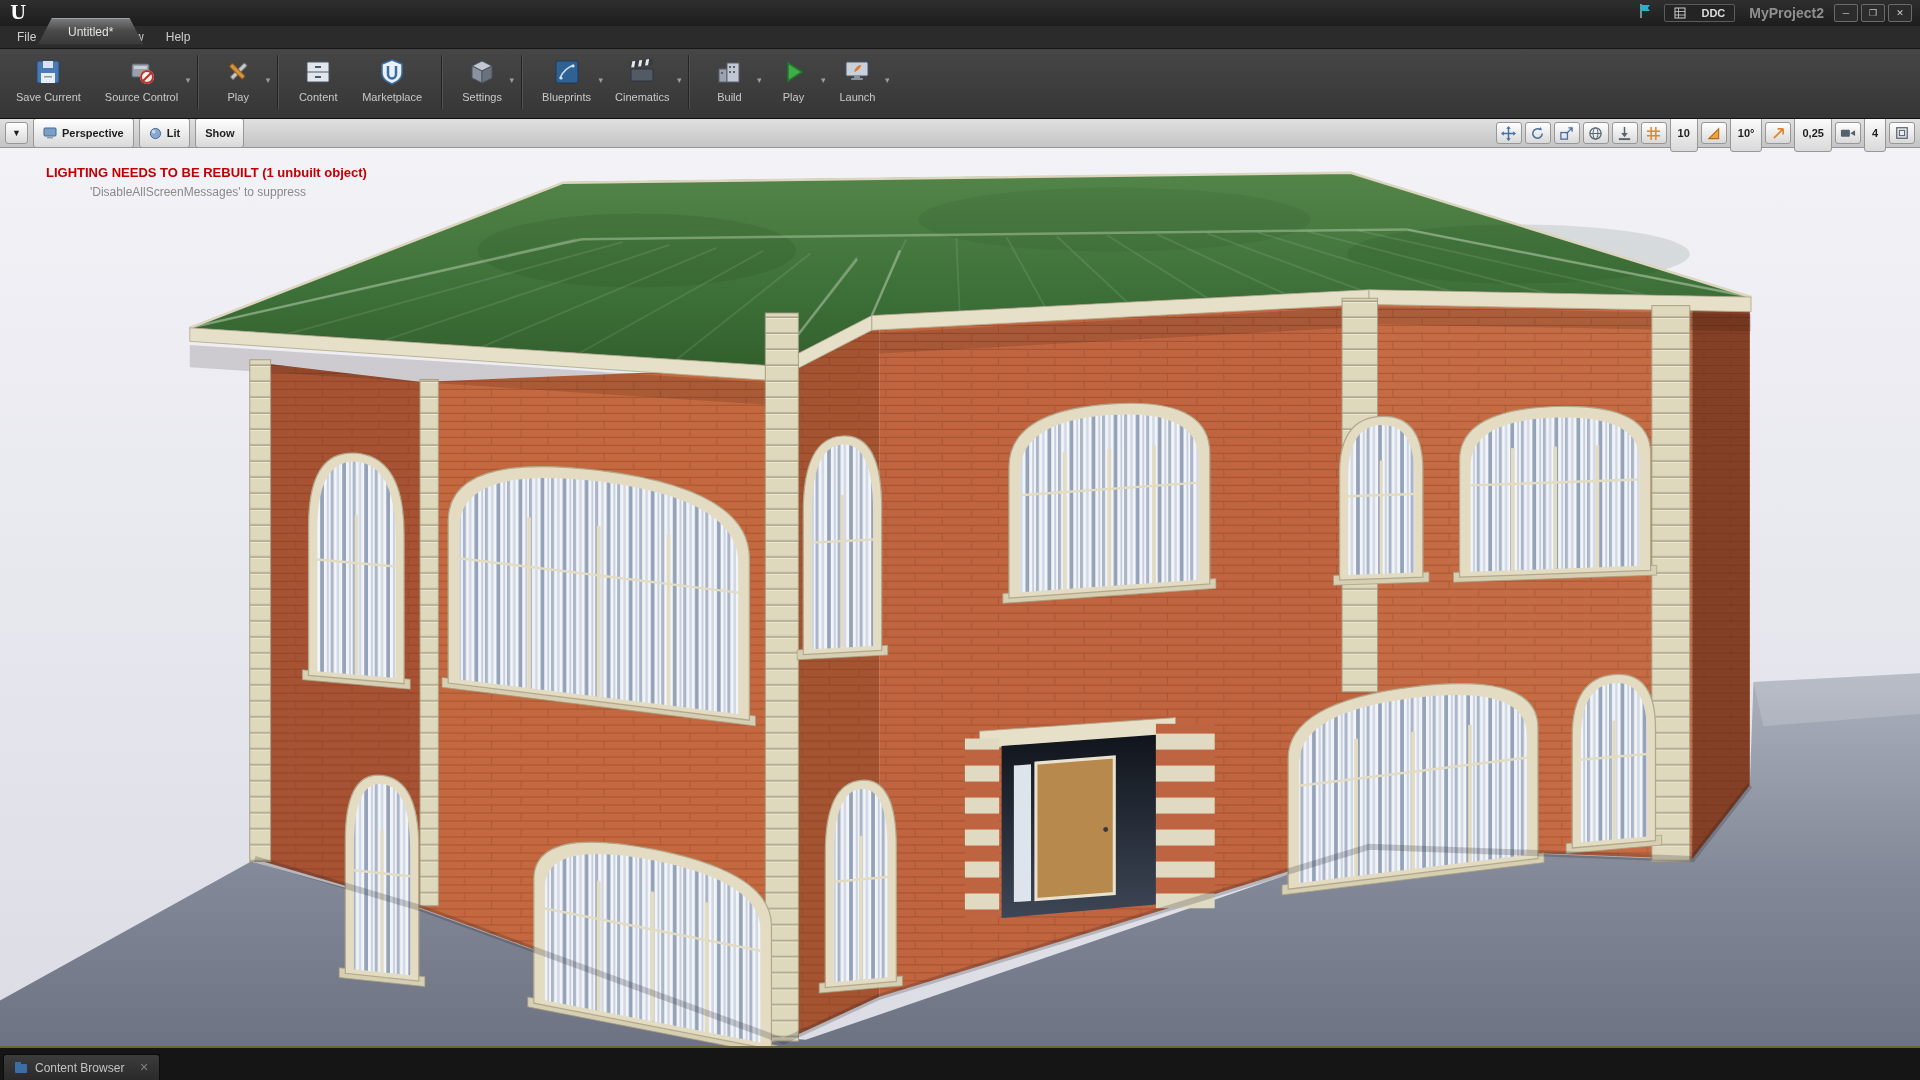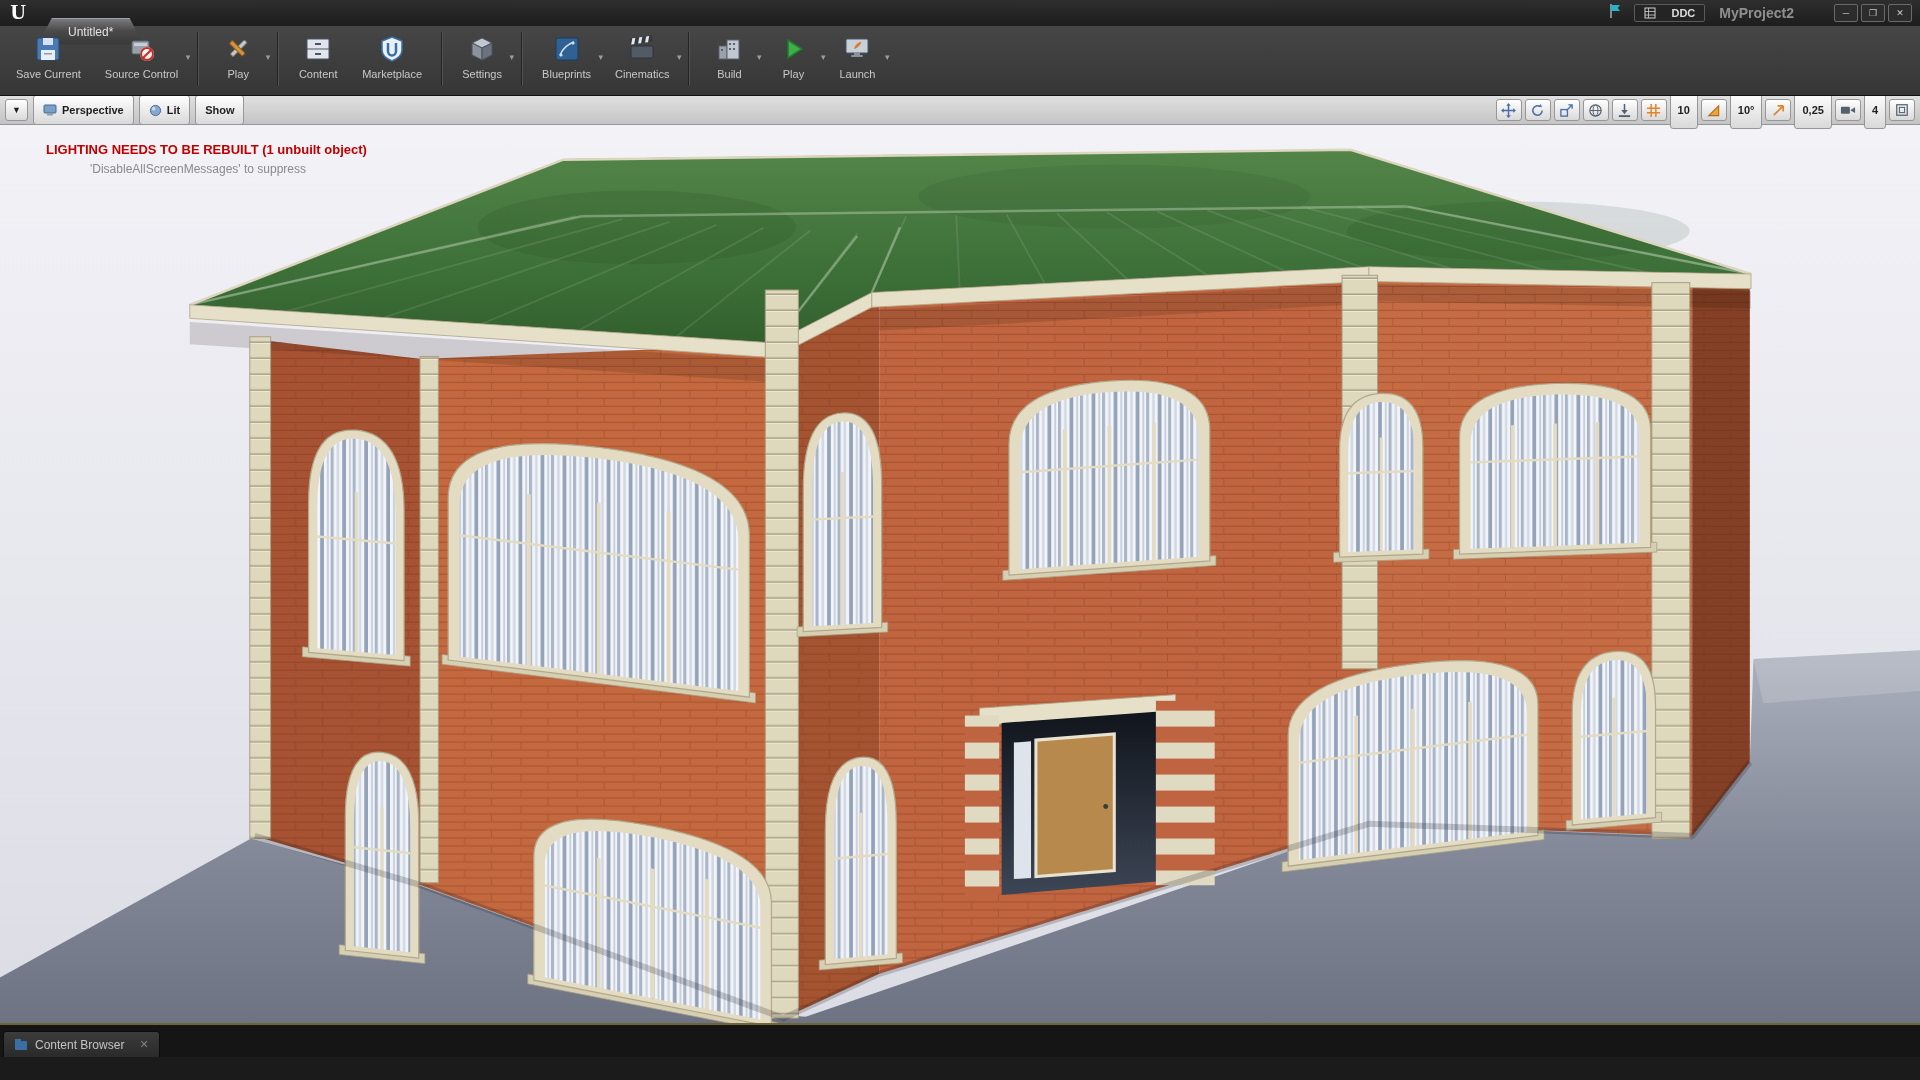--- a/index.html
+++ b/index.html
@@ -8,21 +8,21 @@
 
   
   .titlebar{height:26px;background:linear-gradient(#2e2e2e,#1d1d1d);display:flex;align-items:center;position:relative;}
   .ue-logo{width:36px;text-align:center;color:#fff;font-family:"DejaVu Serif",serif;font-weight:bold;font-size:18px;line-height:26px;}
   .doc-tab{height:26px;padding:0 30px;margin-left:2px;background:linear-gradient(#7a7a7a,#4a4a4a 45%,#383838);
            clip-path:polygon(14px 0,calc(100% - 14px) 0,100% 100%,0 100%);
            color:#e4e4e4;font-size:12px;display:flex;align-items:center;border-top:1px solid #9aa4ae;margin-top:36px;}
   .title-right{position:absolute;right:8px;top:0;height:26px;display:flex;align-items:center;gap:10px;}
   .ddc-btn{display:flex;align-items:center;gap:15px;background:#242424;border:1px solid #5a5a5a;border-radius:2px;
            color:#dcdcdc;font-size:11px;font-weight:bold;padding:2px 9px;}
-  .project-name{color:#8f8f8f;font-weight:bold;font-size:14px;margin:0 30px 0 4px;}
+  .project-name{color:#8f8f8f;font-weight:bold;font-size:14px;margin:0 0 0 4px;}
   .win-btns{display:flex;gap:3px;}
   .win-btn{width:22px;height:16px;background:#2c2c2c;border:1px solid #6a6a6a;color:#cccccc;font-size:9px;
            display:flex;align-items:center;justify-content:center;border-radius:2px;}
 
   
   .menubar{height:22px;background:#2b2b2b;display:flex;align-items:center;padding-left:6px;border-bottom:1px solid #161616;}
   .menu-item{color:#cfcfcf;font-size:12px;padding:2px 11px;}
 
   
   .toolbar{height:70px;background:linear-gradient(#464646,#363636);display:flex;align-items:flex-start;
@@ -83,20 +83,26 @@
       </button>
       <span class="project-name">MyProject2</span>
       <div class="win-btns">
         <span class="win-btn">─</span>
         <span class="win-btn">❐</span>
         <span class="win-btn">✕</span>
       </div>
     </div>
   </div>
 
+  <div class="menubar">
+    <span class="menu-item">File</span>
+    <span class="menu-item">Edit</span>
+    <span class="menu-item">Window</span>
+    <span class="menu-item">Help</span>
+  </div>
 
   <div class="toolbar">
 
     <div class="tb-group">
       <div class="tb-btn">
         <span class="icon">
           <svg class="tbi" viewBox="0 0 30 30">
               <rect x="4" y="4" width="22" height="22" rx="2" fill="#4a7ab5" stroke="#274a74"></rect>
               <rect x="10" y="4" width="10" height="7" fill="#d8e2f0"></rect>
               <rect x="8" y="16" width="14" height="10" fill="#e8eef6"></rect>

